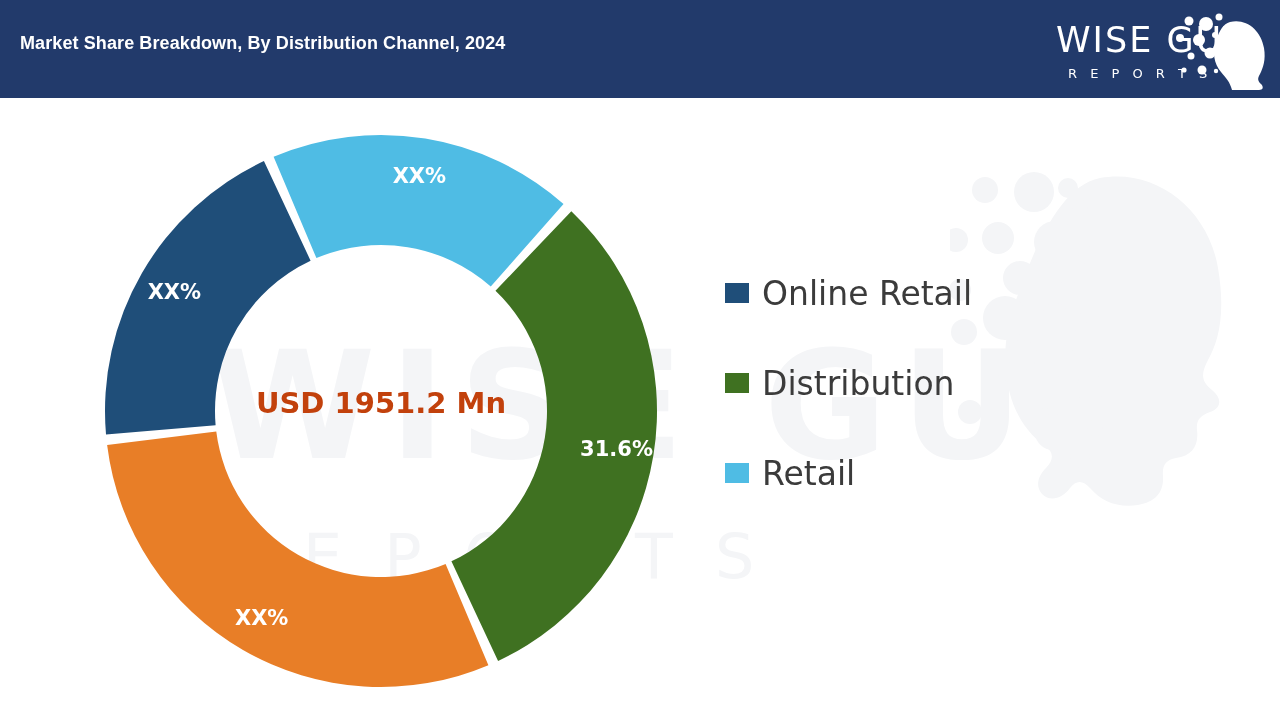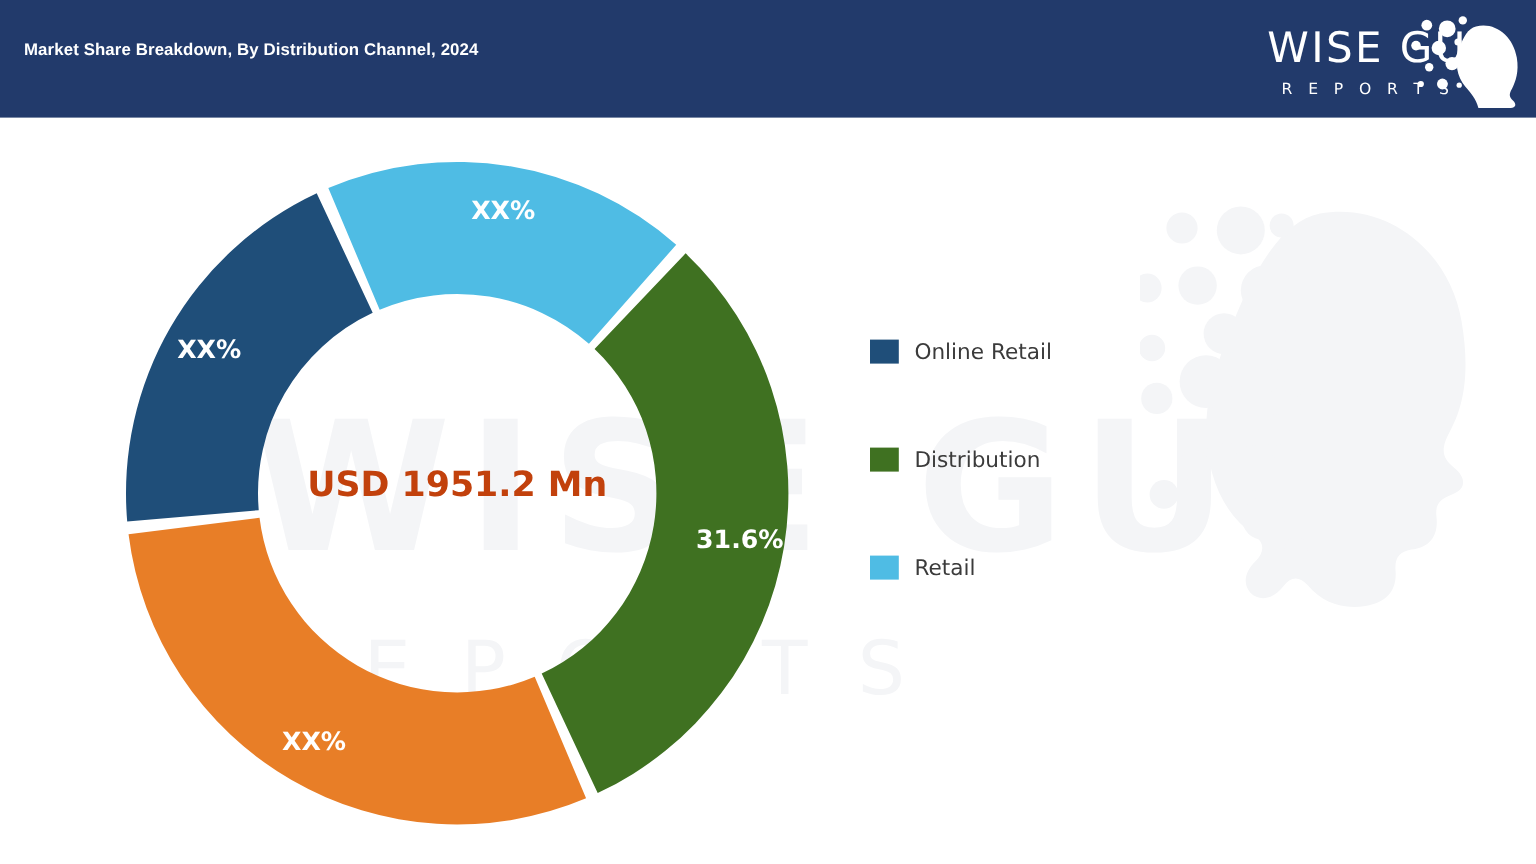--- a/index.html
+++ b/index.html
@@ -28,21 +28,21 @@
     top: 0;
     width: 1280px;
     height: 98px;
     background: #223a6b;
     z-index: 30;
   }
   #header-title {
     position: absolute;
     left: 20px;
     top: 33px;
-    font-size: 14px;
+    font-size: 18px;
     font-weight: bold;
     color: #ffffff;
     letter-spacing: 0.1px;
     font-family: "Liberation Sans", sans-serif;
     white-space: nowrap;
   }
   #logo {
     position: absolute;
     right: 6px;
     top: 8px;
@@ -117,21 +117,21 @@
     align-items: center;
     height: 90px;
   }
   .legend-swatch {
     width: 24px;
     height: 20px;
     flex: 0 0 24px;
     margin-right: 13px;
   }
   .legend-label {
-    font-size: 18px;
+    font-size: 33px;
     color: #3b3b3b;
     font-family: "DejaVu Sans", sans-serif;
     white-space: nowrap;
   }
 </style>
 </head>
 <body>
 
 <div id="page">
 

